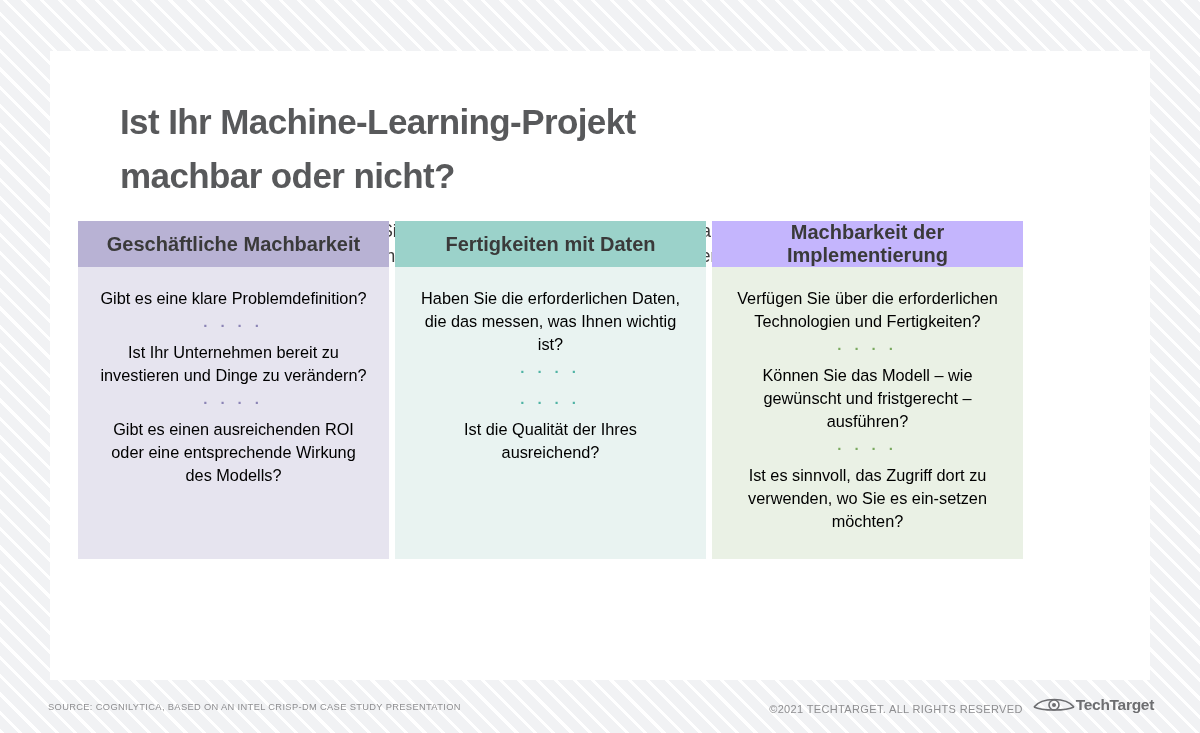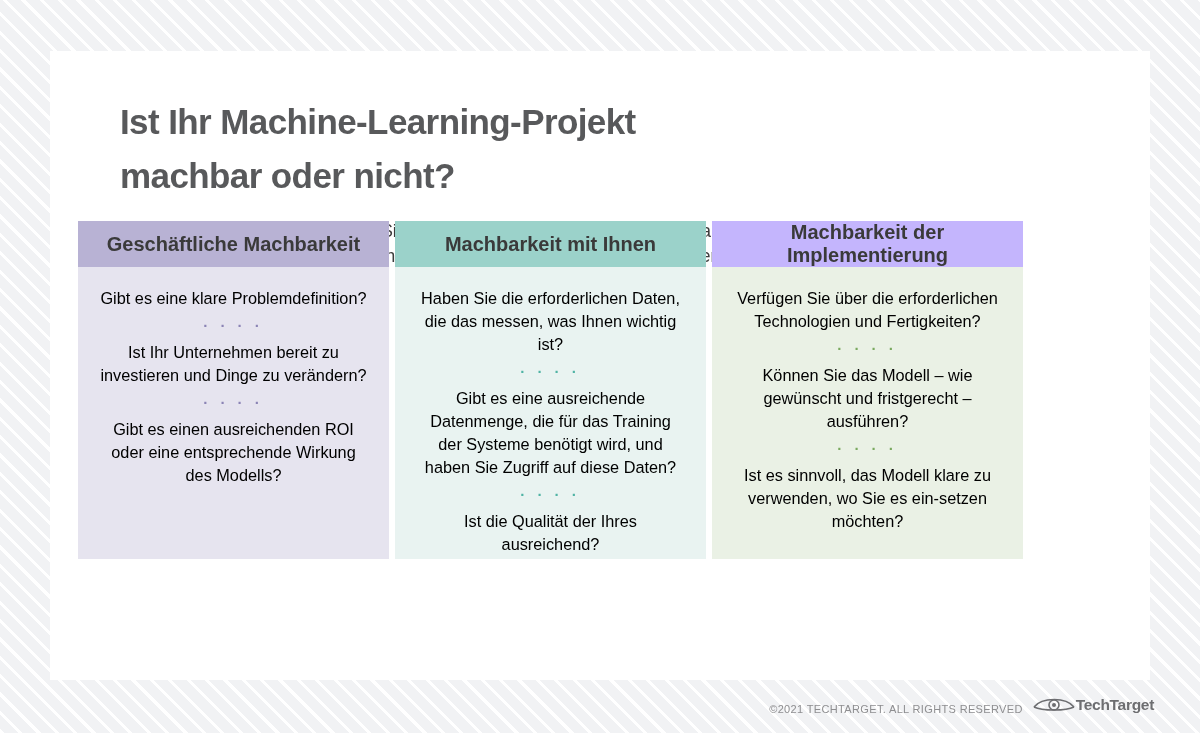--- a/index.html
+++ b/index.html
@@ -167,42 +167,42 @@
       <div class="col-header" style="background: rgb(184, 178, 212);">Geschäftliche Machbarkeit</div>
       <div class="col-body" style="background: rgb(230, 228, 239);">
         <div class="item">Gibt es eine klare Problemdefinition?</div>
         <div class="sep" style="color: rgb(139, 132, 181);">· · · ·</div>
         <div class="item">Ist Ihr Unternehmen bereit zu investieren und Dinge zu verändern?</div>
         <div class="sep" style="color: rgb(139, 132, 181);">· · · ·</div>
         <div class="item">Gibt es einen ausreichenden ROI oder eine entsprechende Wirkung des Modells?</div>
       </div>
     </div>
     <div class="column">
-      <div class="col-header" style="background: rgb(155, 210, 202);">Machbarkeit mit Ihnen</div>
+      <div class="col-header" style="background: rgb(155, 210, 202);">Fertigkeiten mit Daten</div>
       <div class="col-body" style="background: rgb(233, 243, 241);">
         <div class="item">Haben Sie die erforderlichen Daten, die das messen, was Ihnen wichtig ist?</div>
         <div class="sep" style="color: rgb(79, 179, 164);">· · · ·</div>
-        <div class="item">Gibt es eine ausreichende Datenmenge, die für das Training der Systeme benötigt wird, und haben Sie Zugriff auf diese Daten?</div>
         <div class="sep" style="color: rgb(79, 179, 164);">· · · ·</div>
         <div class="item">Ist die Qualität der Ihres ausreichend?</div>
       </div>
     </div>
     <div class="column">
       <div class="col-header" style="background: #c4b5fd;">Machbarkeit der Implementierung</div>
       <div class="col-body" style="background: rgb(234, 241, 229);">
         <div class="item">Verfügen Sie über die erforderlichen Technologien und Fertigkeiten?</div>
         <div class="sep" style="color: rgb(122, 169, 95);">· · · ·</div>
         <div class="item">Können Sie das Modell – wie gewünscht und fristgerecht – ausführen?</div>
         <div class="sep" style="color: rgb(122, 169, 95);">· · · ·</div>
-        <div class="item">Ist es sinnvoll, das Modell klare zu verwenden, wo Sie es ein-setzen möchten?</div>
+        <div class="item">Ist es sinnvoll, das Zugriff dort zu verwenden, wo Sie es ein-setzen möchten?</div>
       </div>
     </div>
   </div>
 
 <div class="footer">
+  <div class="footer-source">SOURCE: COGNILYTICA, BASED ON AN INTEL CRISP-DM CASE STUDY PRESENTATION</div>
   <div class="footer-right">
     <div class="footer-copy">©2021 TECHTARGET. ALL RIGHTS RESERVED</div>
     <div class="logo">
       <span>
         <svg width="44" height="15" viewBox="0 0 44 15" aria-hidden="true">
           <path d="M2 11 C 10 1, 34 1, 42 11" fill="none" stroke="#6d6e71" stroke-width="1.6"></path>
           <path d="M2 11 C 10 15, 34 15, 42 11" fill="none" stroke="#6d6e71" stroke-width="1.6"></path>
           <circle cx="22" cy="9" r="5" fill="none" stroke="#6d6e71" stroke-width="1.6"></circle>
           <circle cx="22" cy="9" r="2" fill="#6d6e71"></circle>
         </svg>

